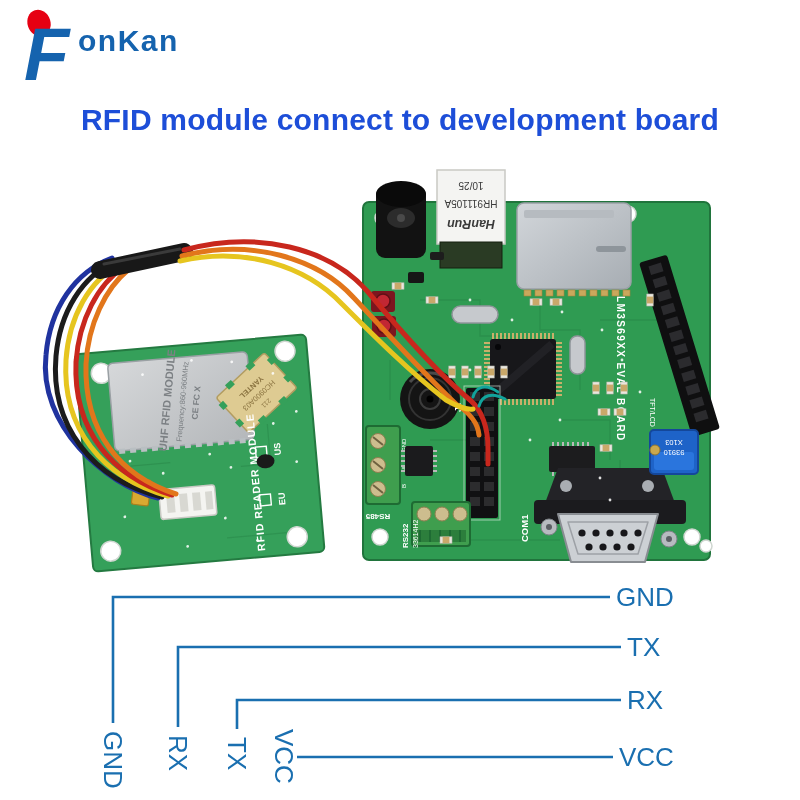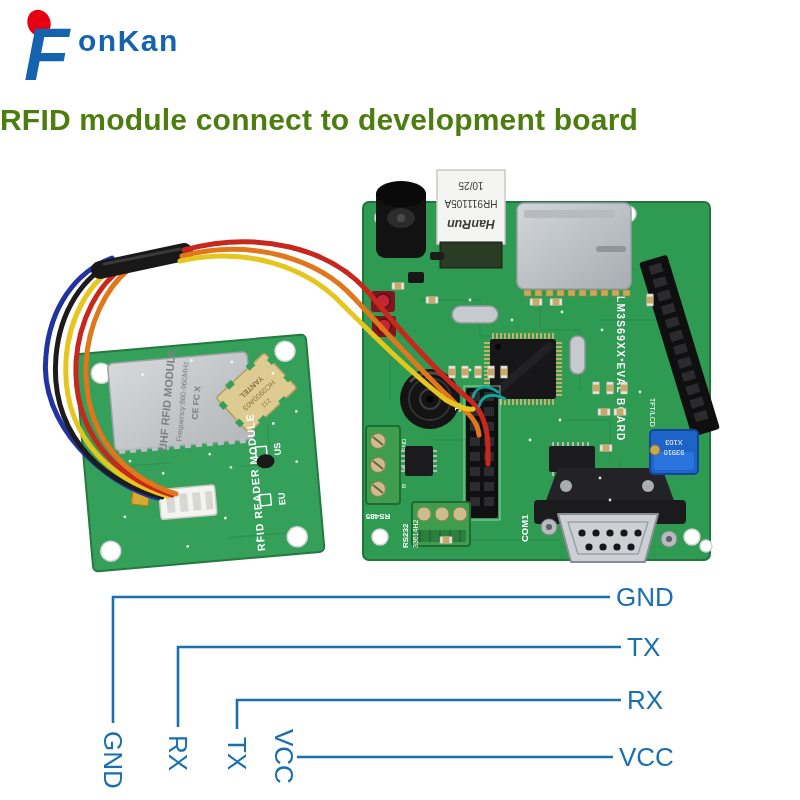--- a/index.html
+++ b/index.html
@@ -1,20 +1,20 @@
 <!DOCTYPE html>
 <html><head>
 <meta charset="utf-8">
 <style>
   html,body{margin:0;padding:0;background:#fff;}
   .canvas{position:relative;width:800px;height:800px;background:#ffffff;overflow:hidden;
           font-family:"Liberation Sans",sans-serif;}
   .logo{position:absolute;left:14px;top:4px;width:220px;height:92px;}
-  .title{position:absolute;left:0;right:0;top:103px;text-align:left;
-         font-size:30px;font-weight:bold;color:#4d7c0f;letter-spacing:0.2px;}
+  .title{position:absolute;left:0;right:0;top:103px;text-align:center;
+         font-size:30px;font-weight:bold;color:#1d4ed8;letter-spacing:0.2px;}
   svg.scene{position:absolute;left:0;top:0;}
   svg text{font-family:"Liberation Sans",sans-serif;}
 </style>
 </head>
 <body>
 
 <div class="canvas">
 
   <div class="logo">
     <svg width="220" height="92" viewBox="0 0 220 92">

